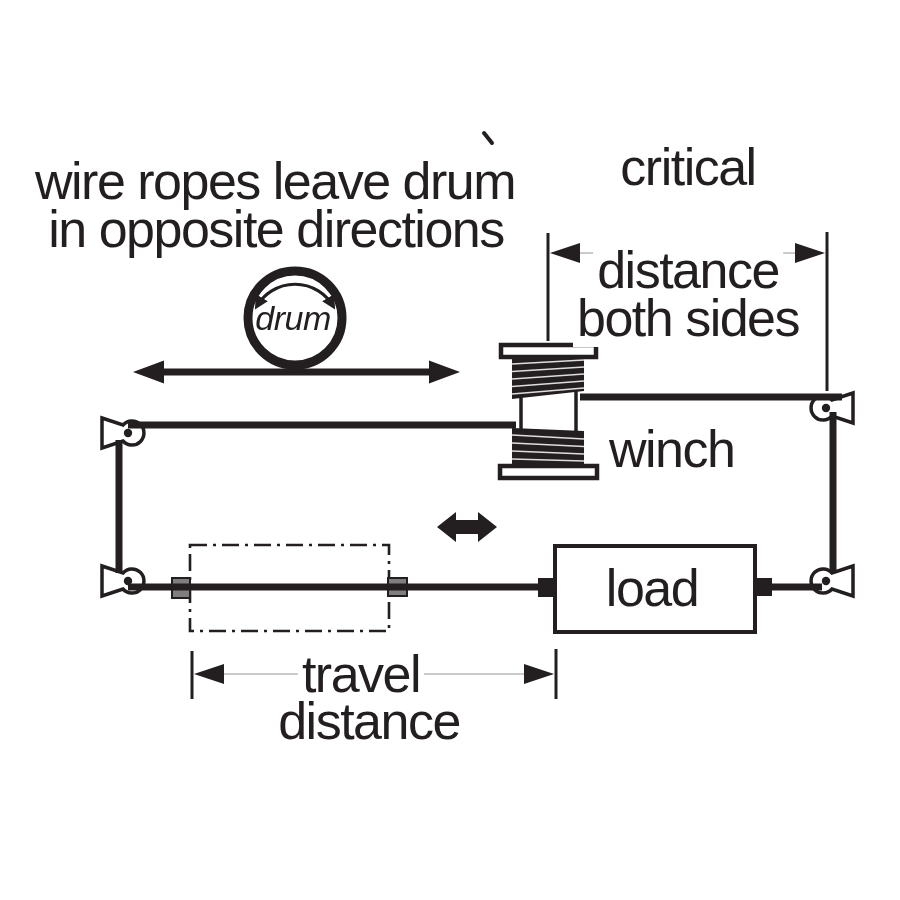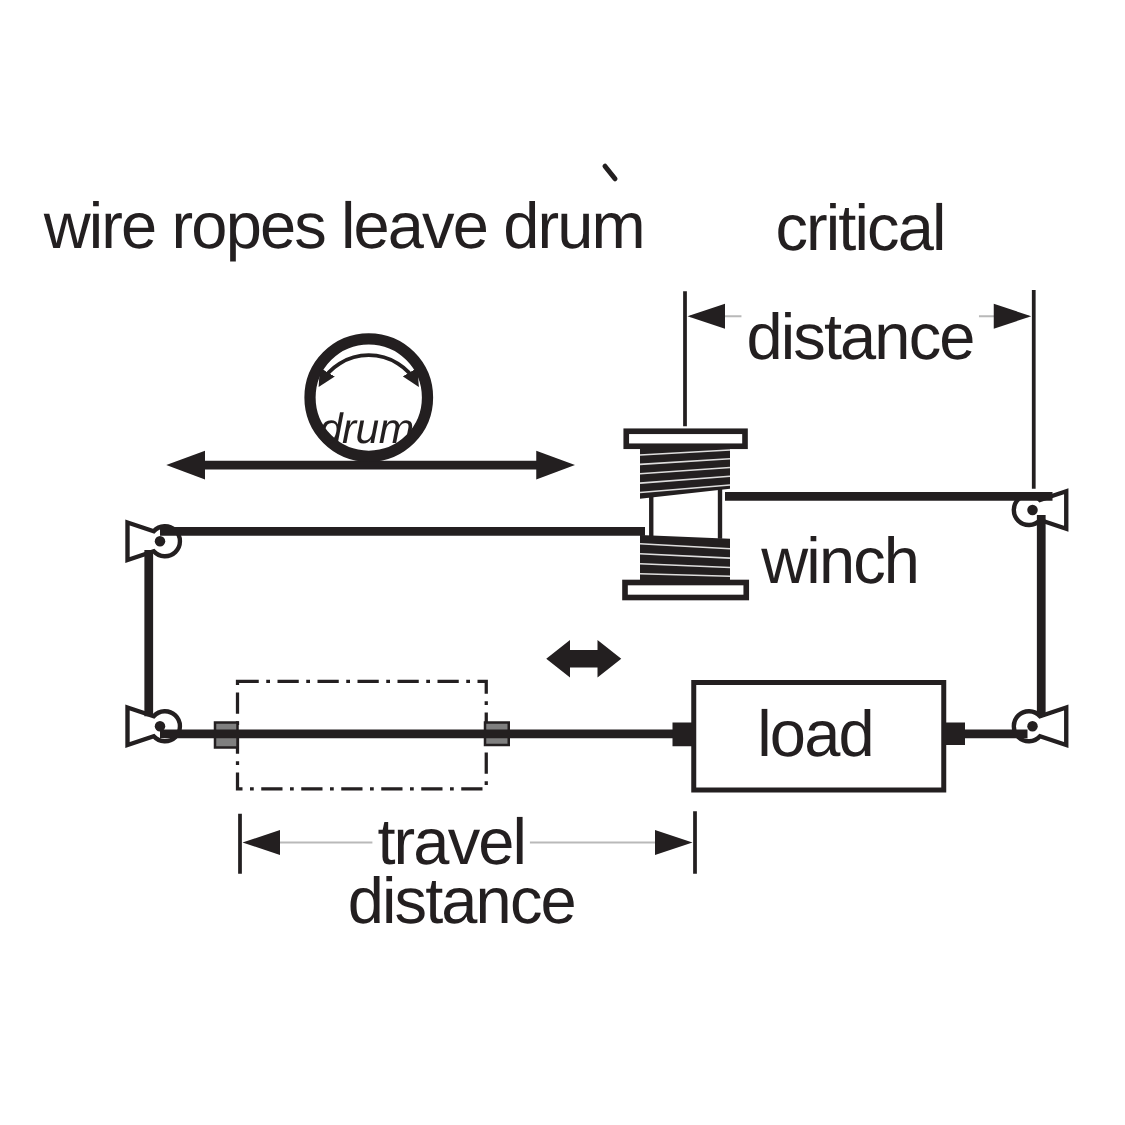--- a/index.html
+++ b/index.html
@@ -105,25 +105,27 @@
     <g>
       <line x1="192" y1="651" x2="192" y2="699" stroke="#231f20" stroke-width="3"></line>
       <line x1="556" y1="649" x2="556" y2="699" stroke="#231f20" stroke-width="3"></line>
       <line x1="200" y1="674" x2="548" y2="674" stroke="#b9b9b9" stroke-width="1.6"></line>
       <polygon points="194,674 224,664 224,684" fill="#231f20"></polygon>
       <polygon points="554,674 524,664 524,684" fill="#231f20"></polygon>
     </g>
   </svg>
 
   <div class="lbl" style="left:275px;top:181px">wire ropes leave drum</div>
+  <div class="lbl" style="left:276px;top:229px">in opposite directions</div>
 
-  <div class="lbl" style="left:688px;top:183px"><span class="bg">critical</span></div>
+  <div class="lbl" style="left:688px;top:167px"><span class="bg">critical</span></div>
   <div class="lbl" style="left:688px;top:270px"><span class="bg">distance</span></div>
+  <div class="lbl" style="left:688px;top:318px"><span class="bg">both sides</span></div>
 
-  <div class="lbl drum-lbl" style="left:293px;top:343px">drum</div>
+  <div class="lbl drum-lbl" style="left:293px;top:318px">drum</div>
 
   <div class="lbl" style="left:652px;top:588px">load</div>
 
   <div class="lbl leftalign" style="left:609px;top:449px">winch</div>
 
   <div class="lbl" style="left:361px;top:674px"><span class="bg">travel</span></div>
   <div class="lbl" style="left:369px;top:721px">distance</div>
 
 </div>
 

